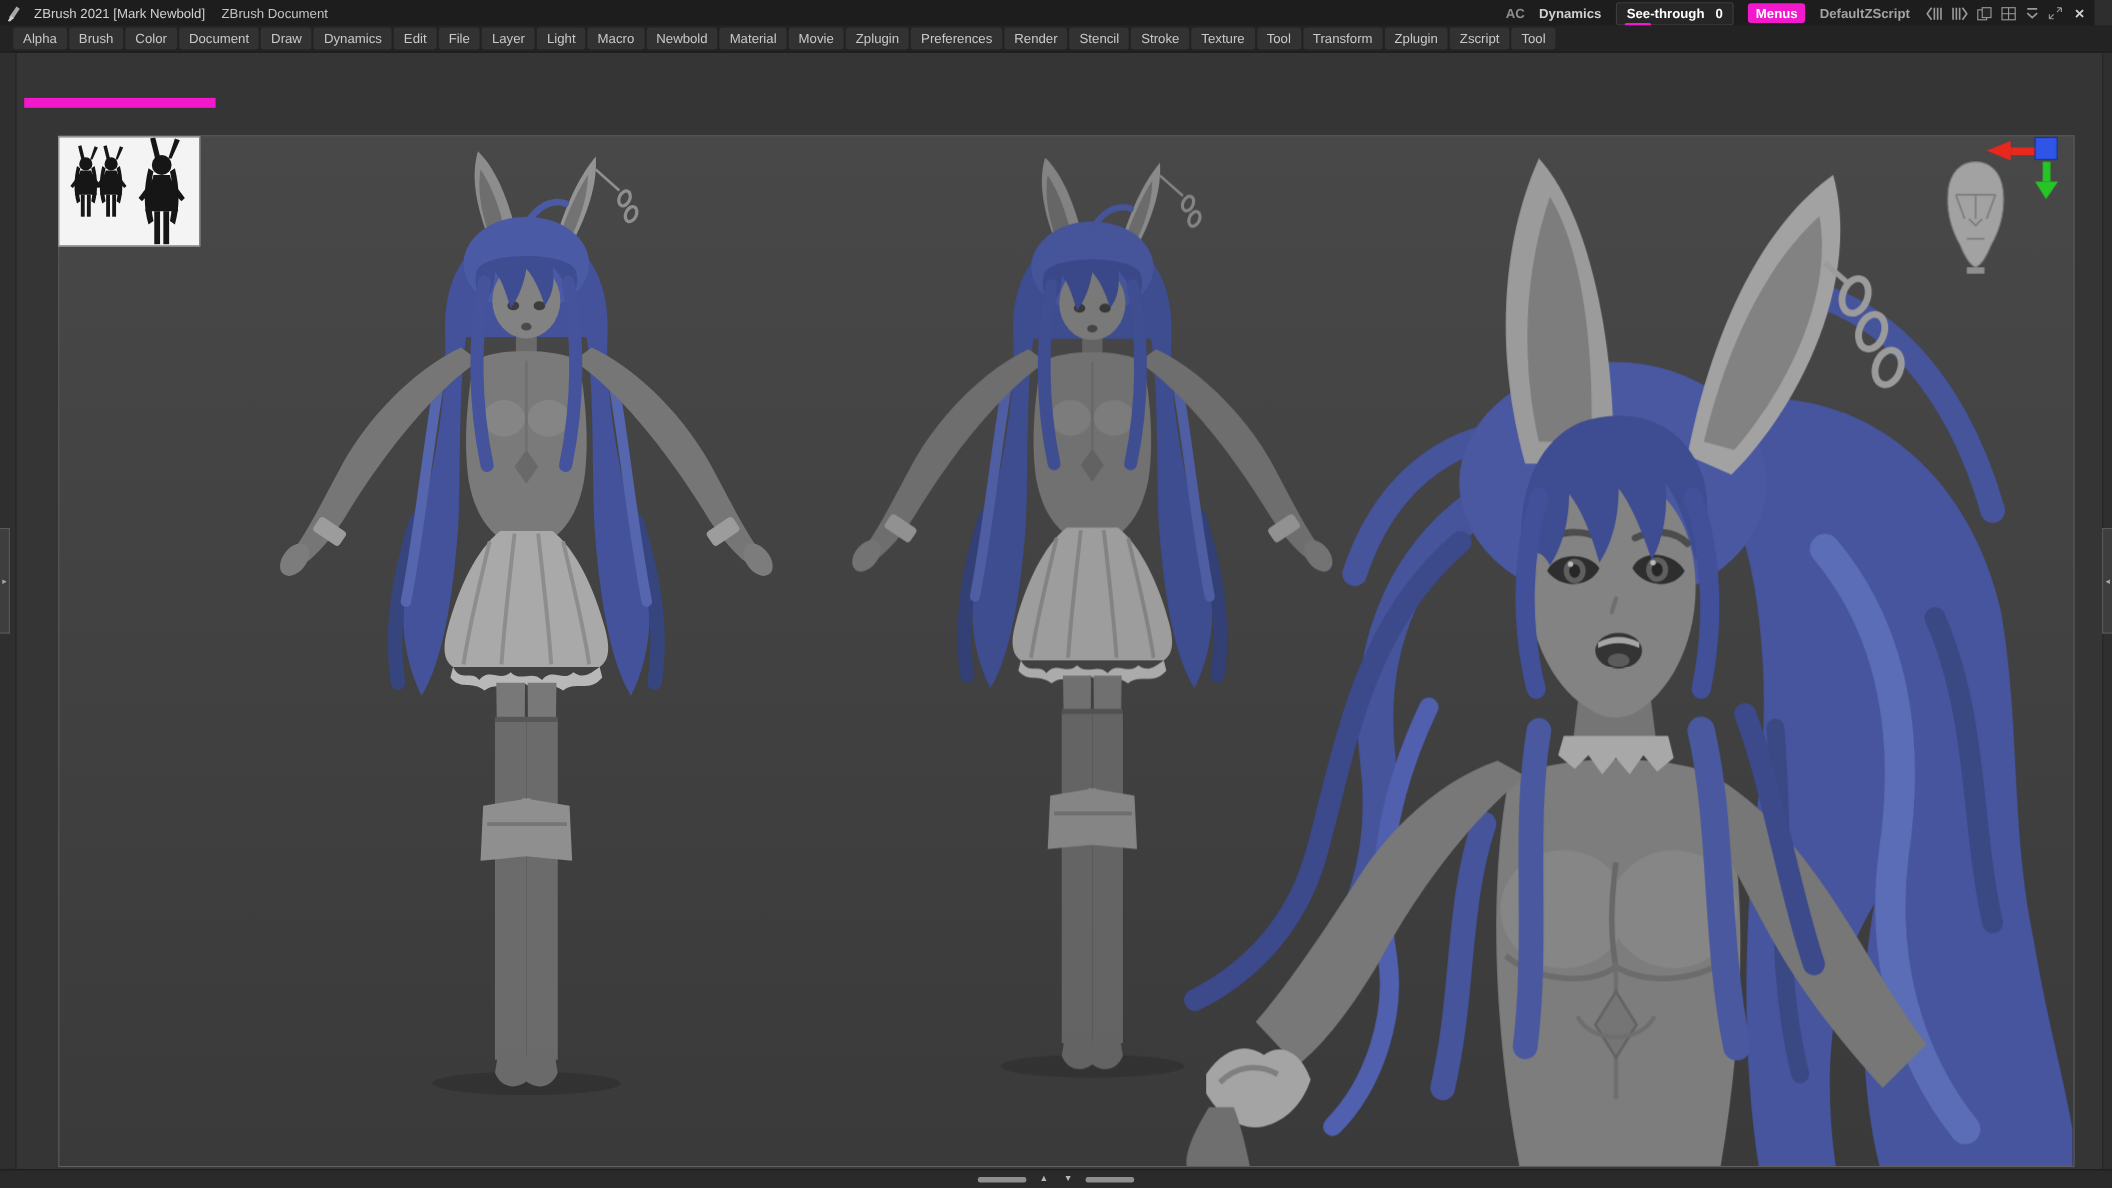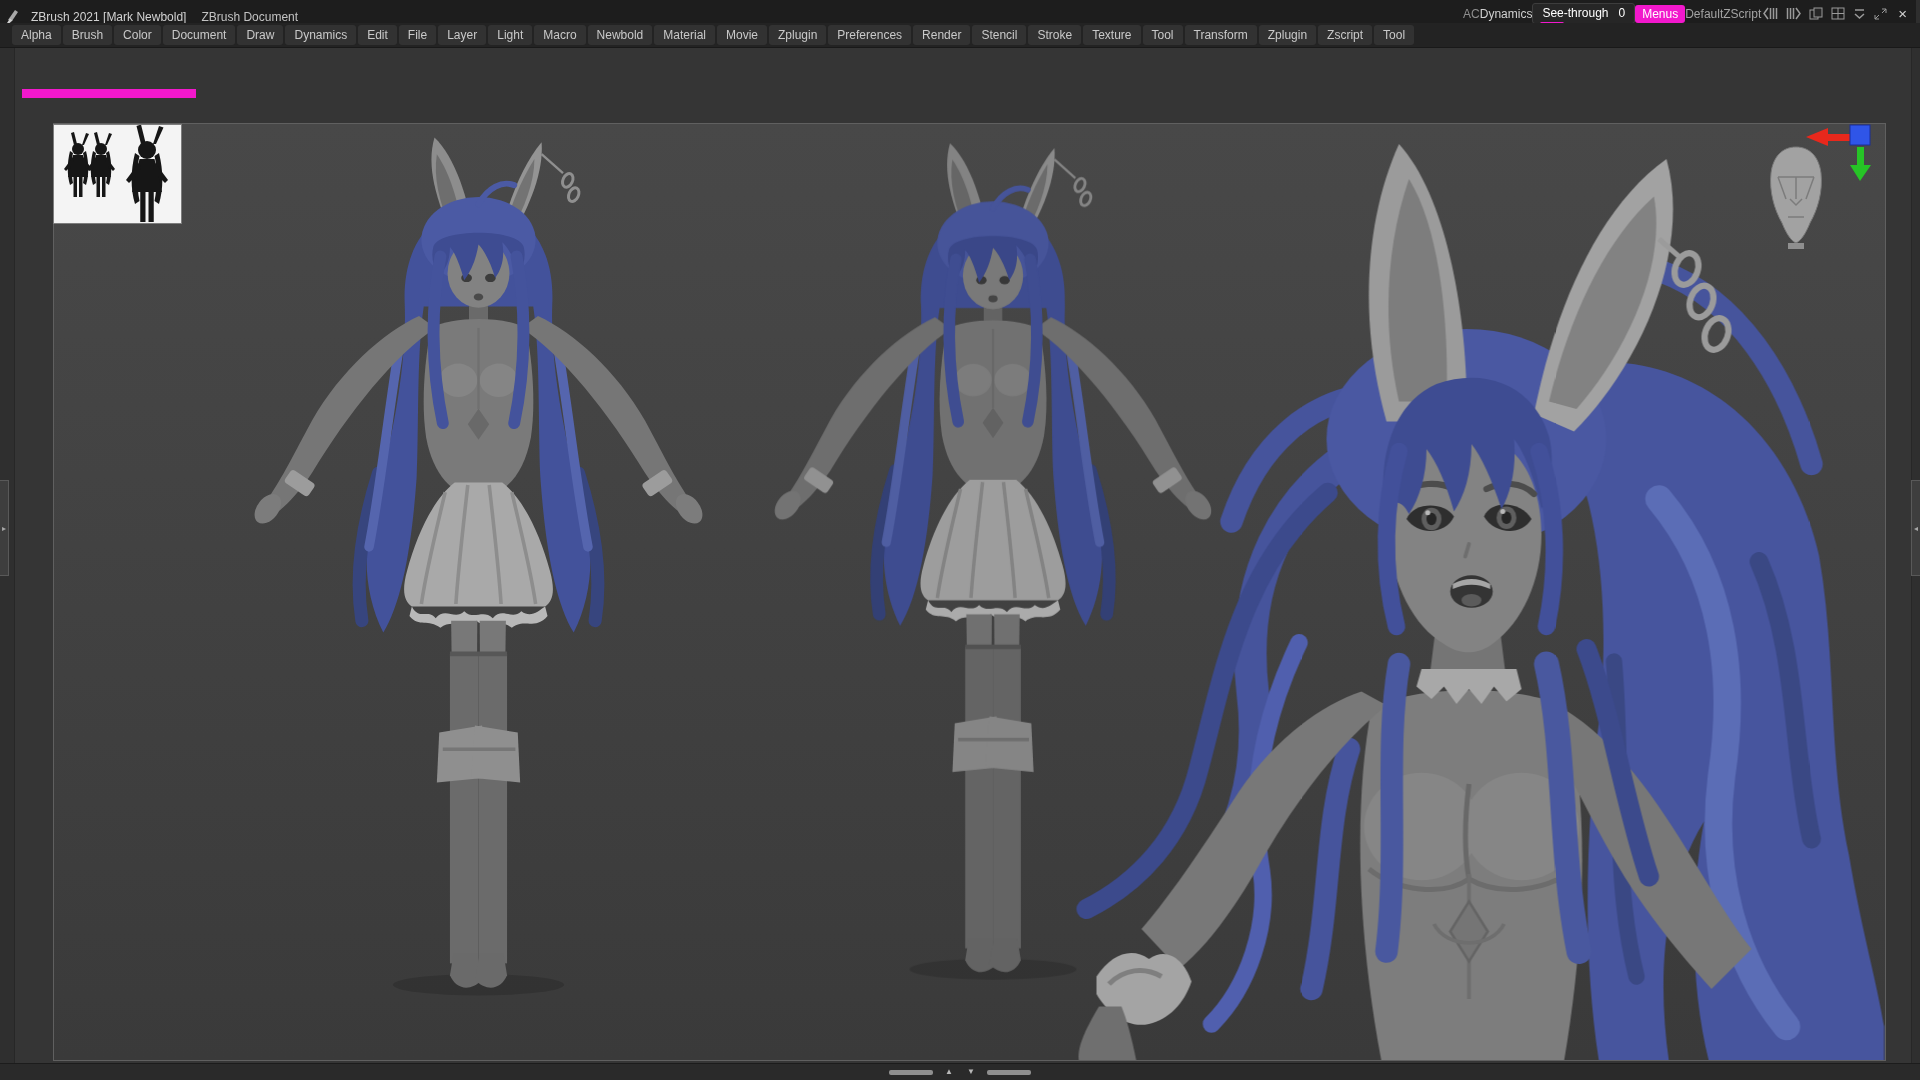--- a/index.html
+++ b/index.html
@@ -1,28 +1,28 @@
 <!DOCTYPE html>
 <html style="--magenta: #f218cc; --hair_blue: #4b5aa3; --sculpt_gray: #7a7a7a; --canvas_bg: #353535;"><head>
 <meta charset="utf-8">
 <style>
   :root{ --magenta:#f218cc; }
   *{margin:0;padding:0;box-sizing:border-box;}
   html,body{width:1920px;height:1080px;}
   body{background:#2e2e2e;font-family:"Liberation Sans",sans-serif;position:relative;overflow:hidden;color:#c6c6c6;}
 
   
-  .titlebar{position:absolute;top:0;left:0;right:4px;height:25px;background:#1d1d1d;border-bottom:1px solid #131313;
-    display:flex;align-items:flex-end;padding:0 6px;font-size:12px;white-space:nowrap;}
+  .titlebar{position:absolute;top:0;left:0;right:16px;height:25px;background:#1d1d1d;border-bottom:1px solid #131313;
+    display:flex;align-items:center;padding:0 6px;font-size:12px;white-space:nowrap;}
   .titlebar .seg{margin-right:15px;}
   .logo{display:flex;align-items:center;margin-right:8px;}
   .app-title{color:#d2d2d2;}
   .doc-title{color:#c3c3c3;}
   .stats{color:#aeaeae;}
-  .tb-right{margin-left:auto;display:flex;align-items:center;}
+  .tb-right{margin-left:auto;display:flex;align-items:center;gap:13px;font-weight:bold;}
   .ac{color:#8e8e8e;}
   .qs{color:#d0d0d0;}
   .see-through{position:relative;display:flex;gap:10px;align-items:center;background:#262626;border:1px solid #3d3d3d;
     border-radius:3px;padding:2px 9px 3px;color:#ffffff;}
   .st-ind{position:absolute;left:7px;bottom:-2px;width:24px;height:3px;background:var(--magenta);border-radius:2px;}
   .menus-btn{background:var(--magenta);color:#ffffff;padding:2px 7px;border-radius:3px;}
   .zscript{color:#a3a3a3;}
   .tb-icons{display:flex;align-items:center;gap:8px;margin-left:2px;}
   .tb-icons svg{display:block;}
   .close-x{font-size:15px;color:#d2d2d2;line-height:1;padding:0 3px;}

